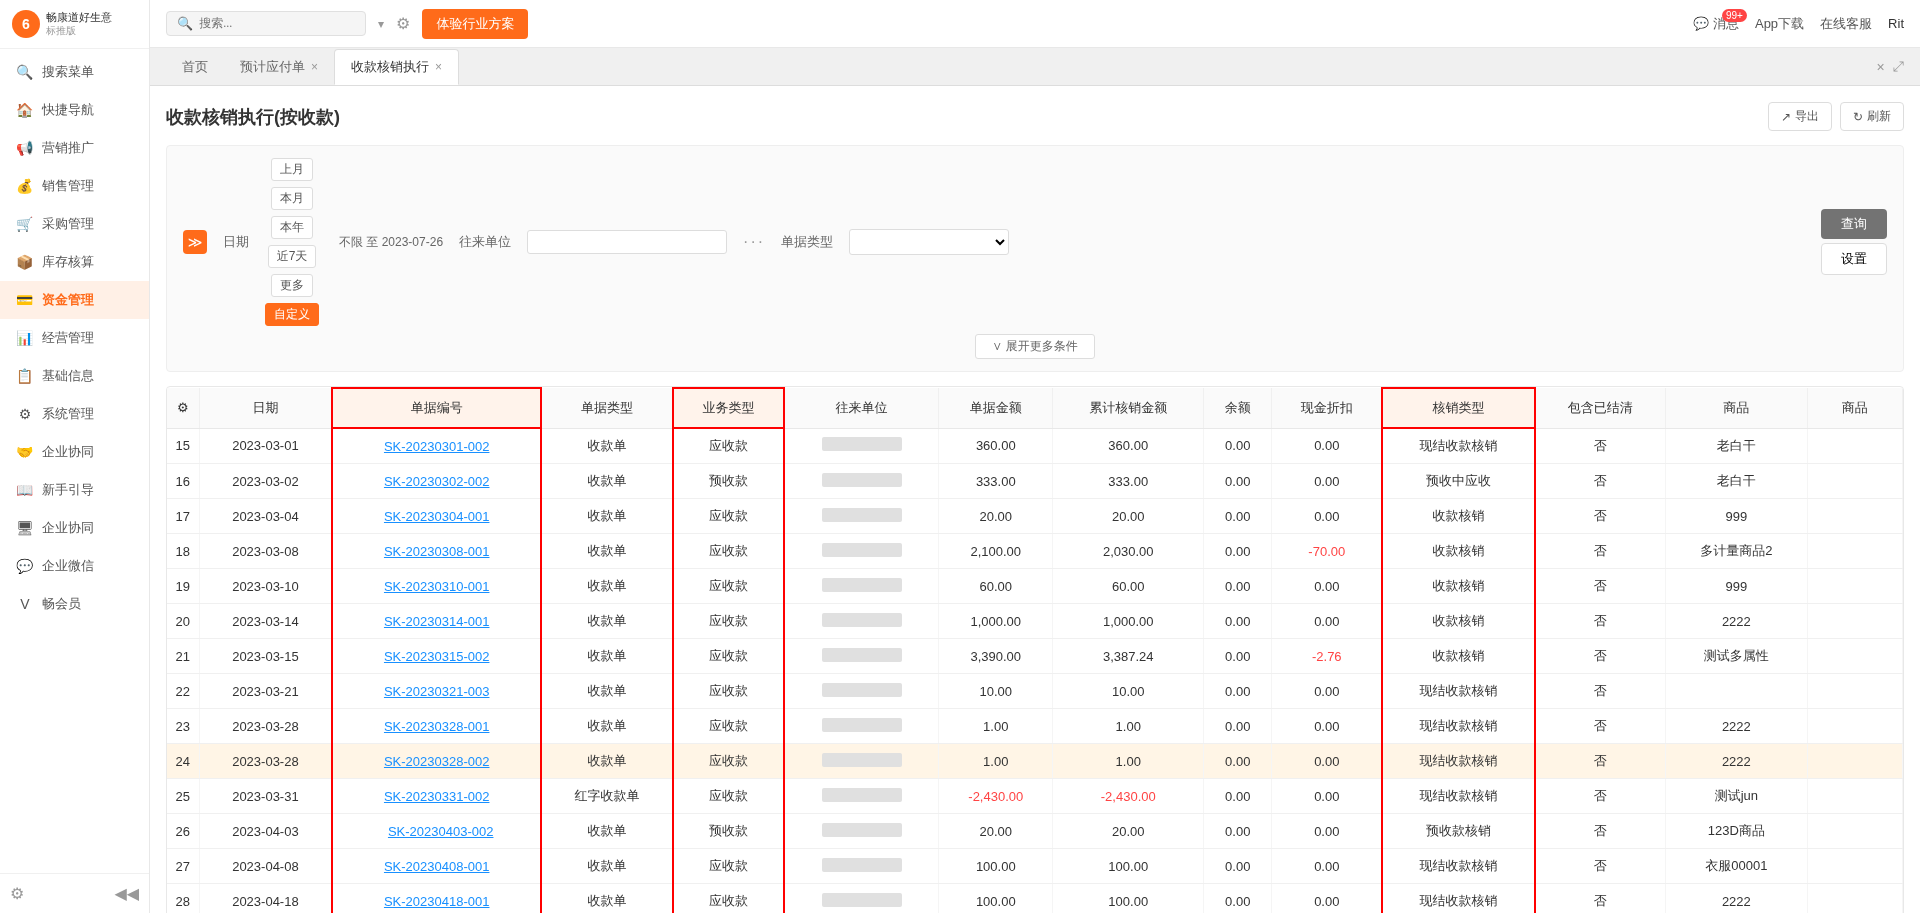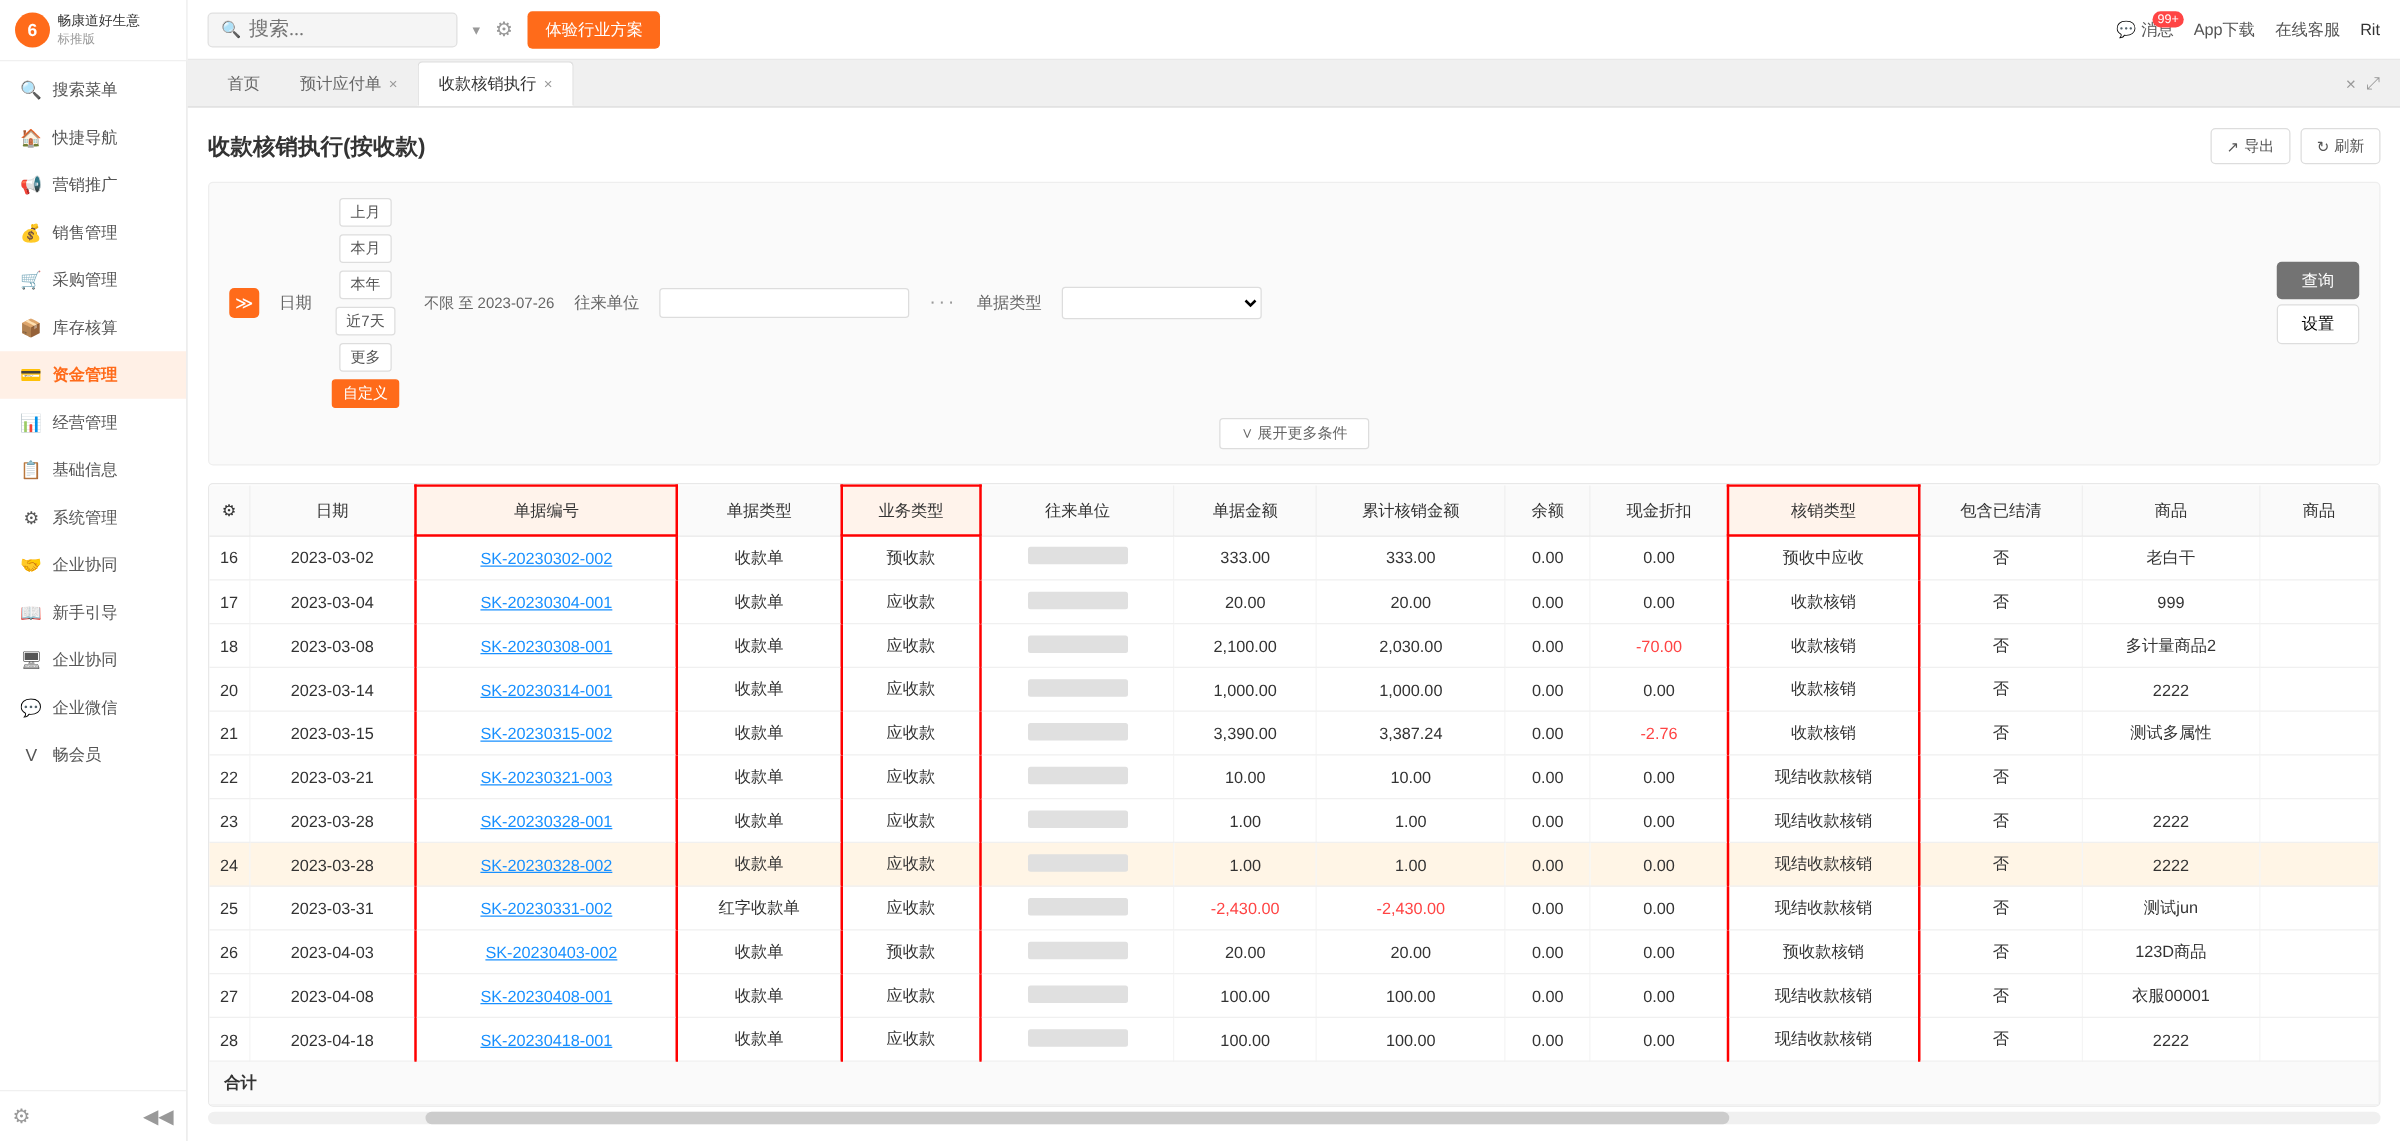--- a/index.html
+++ b/index.html
@@ -16,21 +16,21 @@
     .sidebar-item.active { background: #fff0e6; color: #ff6b1a; font-weight: bold; }
     .sidebar-item-icon { font-size: 14px; width: 18px; text-align: center; }
     .sidebar-footer { padding: 10px; display: flex; align-items: center; justify-content: space-between; border-top: 1px solid #f0f0f0; }
 
     
     .main { flex: 1; display: flex; flex-direction: column; overflow: hidden; }
 
     
     .topbar { background: #fff; border-bottom: 1px solid #e8e8e8; padding: 0 16px; height: 48px; display: flex; align-items: center; gap: 12px; flex-shrink: 0; }
     .topbar-search { flex: 0 0 200px; background: #f5f5f5; border: 1px solid #e0e0e0; border-radius: 4px; padding: 4px 10px; display: flex; align-items: center; gap: 6px; }
-    .topbar-search input { border: none; background: transparent; outline: none; font-size: 16px; color: #c2410c; width: 140px; font-family: Liberation Serif, serif; }
+    .topbar-search input { border: none; background: transparent; outline: none; font-size: 12px; color: #c2410c; width: 140px; font-family: Liberation Serif, serif; }
     .topbar-btn-solution { background: #ff6b1a; color: white; border: none; border-radius: 4px; padding: 6px 14px; cursor: pointer; font-size: 13px; }
     .topbar-right { margin-left: auto; display: flex; align-items: center; gap: 16px; font-size: 13px; color: #555; }
     .topbar-msg { position: relative; }
     .topbar-badge { position: absolute; top: -6px; right: -8px; background: #ff4444; color: white; border-radius: 8px; font-size: 10px; padding: 1px 4px; }
     .topbar-gear { color: #999; font-size: 16px; cursor: pointer; }
     .topbar-chevron { color: #999; font-size: 12px; cursor: pointer; }
 
     
     .tabs { background: #f0f0f0; border-bottom: 1px solid #ddd; display: flex; align-items: center; padding: 0 16px; height: 38px; flex-shrink: 0; }
     .tab { padding: 8px 16px; cursor: pointer; font-size: 13px; color: #666; border-radius: 4px 4px 0 0; display: flex; align-items: center; gap: 6px; }
@@ -279,20 +279,36 @@
               <th>累计核销金额</th>
               <th>余额</th>
               <th>现金折扣</th>
               <th style="border:2px solid #ff0000;background:rgba(255,100,0,0.08);">核销类型</th>
               <th>包含已结清</th>
               <th>商品</th>
               <th>商品</th>
             </tr>
           </thead>
           <tbody id="table-body">
+          <tr>
+    <td>15</td>
+    <td>2023-03-01</td>
+    <td style="border-left:2px solid #ff0000;border-right:2px solid #ff0000;"><a class="link">SK-20230301-002</a></td>
+    <td>收款单</td>
+    <td style="border-left:2px solid #ff0000;border-right:2px solid #ff0000;">应收款</td>
+    <td><span style="background:#e0e0e0;display:inline-block;width:80px;height:14px;border-radius:2px;"></span></td>
+    <td class="">360.00</td>
+    <td class="">360.00</td>
+    <td>0.00</td>
+    <td class="">0.00</td>
+    <td style="border-left:2px solid #ff0000;border-right:2px solid #ff0000;">现结收款核销</td>
+    <td>否</td>
+    <td>老白干</td>
+    <td style="min-width:60px;"></td>
+  </tr>
               <tr>
     <td>16</td>
     <td>2023-03-02</td>
     <td style="border-left:2px solid #ff0000;border-right:2px solid #ff0000;"><a class="link">SK-20230302-002</a></td>
     <td>收款单</td>
     <td style="border-left:2px solid #ff0000;border-right:2px solid #ff0000;">预收款</td>
     <td><span style="background:#e0e0e0;display:inline-block;width:80px;height:14px;border-radius:2px;"></span></td>
     <td class="">333.00</td>
     <td class="">333.00</td>
     <td>0.00</td>
@@ -325,20 +341,36 @@
     <td>收款单</td>
     <td style="border-left:2px solid #ff0000;border-right:2px solid #ff0000;">应收款</td>
     <td><span style="background:#e0e0e0;display:inline-block;width:80px;height:14px;border-radius:2px;"></span></td>
     <td class="">2,100.00</td>
     <td class="">2,030.00</td>
     <td>0.00</td>
     <td class="negative">-70.00</td>
     <td style="border-left:2px solid #ff0000;border-right:2px solid #ff0000;">收款核销</td>
     <td>否</td>
     <td>多计量商品2</td>
+    <td style="min-width:60px;"></td>
+  </tr>
+              <tr>
+    <td>19</td>
+    <td>2023-03-10</td>
+    <td style="border-left:2px solid #ff0000;border-right:2px solid #ff0000;"><a class="link">SK-20230310-001</a></td>
+    <td>收款单</td>
+    <td style="border-left:2px solid #ff0000;border-right:2px solid #ff0000;">应收款</td>
+    <td><span style="background:#e0e0e0;display:inline-block;width:80px;height:14px;border-radius:2px;"></span></td>
+    <td class="">60.00</td>
+    <td class="">60.00</td>
+    <td>0.00</td>
+    <td class="">0.00</td>
+    <td style="border-left:2px solid #ff0000;border-right:2px solid #ff0000;">收款核销</td>
+    <td>否</td>
+    <td>999</td>
     <td style="min-width:60px;"></td>
   </tr>
               <tr>
     <td>20</td>
     <td>2023-03-14</td>
     <td style="border-left:2px solid #ff0000;border-right:2px solid #ff0000;"><a class="link">SK-20230314-001</a></td>
     <td>收款单</td>
     <td style="border-left:2px solid #ff0000;border-right:2px solid #ff0000;">应收款</td>
     <td><span style="background:#e0e0e0;display:inline-block;width:80px;height:14px;border-radius:2px;"></span></td>
     <td class="">1,000.00</td>

